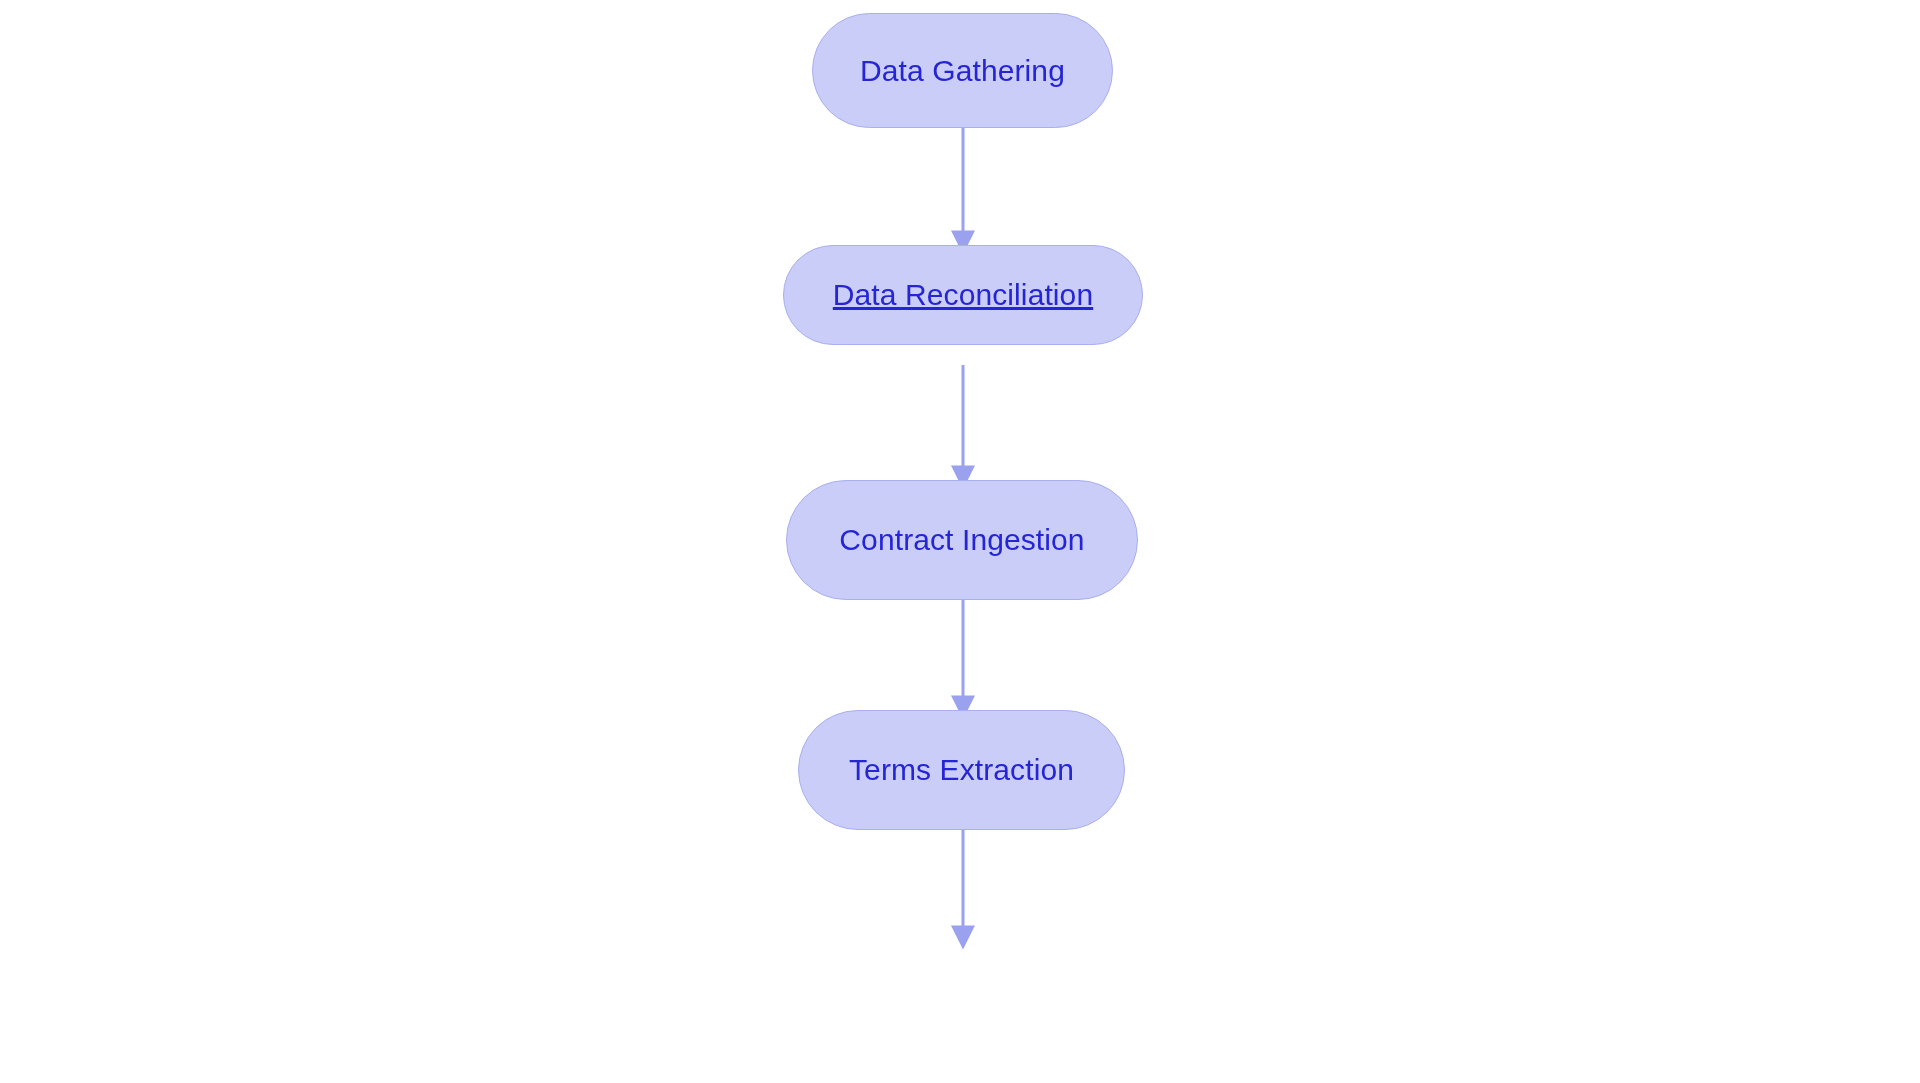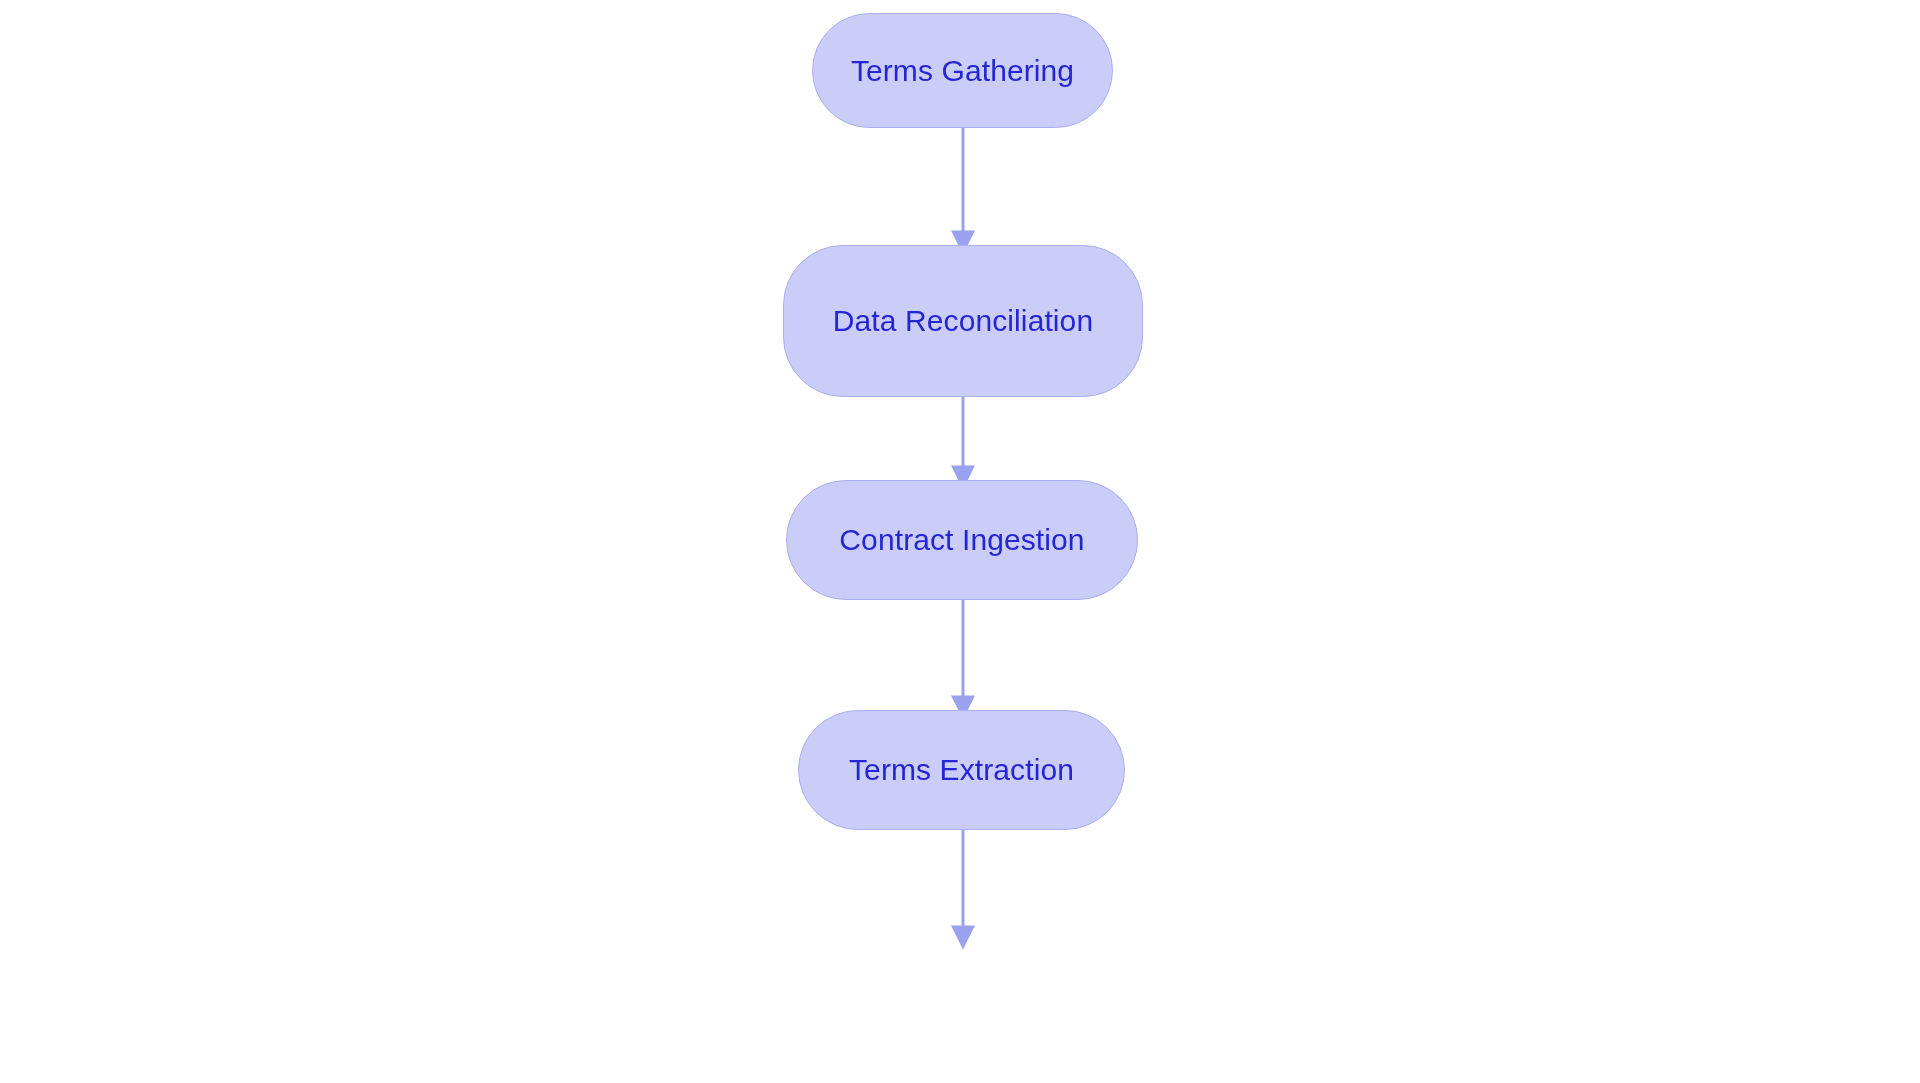--- a/index.html
+++ b/index.html
@@ -43,21 +43,21 @@
     white-space: nowrap;
     line-height: 1;
   }
   .node-label {
     color: #2525d5;
     font-size: 30px;
     font-family: "Liberation Sans", sans-serif;
   }
   
   #node-0 { left: 812px; top: 13px;  width: 301px; height: 115px; }
-  #node-1 { left: 783px; top: 245px; width: 360px; height: 152px; }
+  #node-1 { left: 783px; top: 245px; width: 360px; height: 100px; text-decoration: underline; }
   #node-2 { left: 786px; top: 480px; width: 352px; height: 120px; }
   #node-3 { left: 798px; top: 710px; width: 327px; height: 120px; }
   #node-4 { left: 705px; top: 940px; width: 517px; height: 120px; }
 </style>
 </head>
 <body>
 
 <div id="flowchart">
 
   <svg class="edge-layer" viewBox="0 0 1920 1083" width="1920" height="1083" xmlns="http://www.w3.org/2000/svg">
@@ -70,21 +70,21 @@
     <line x1="963" y1="128" x2="963" y2="234" stroke="#9aa2ef" stroke-width="3" marker-end="url(#arrowhead)"></line>
 
     <line x1="963" y1="365" x2="963" y2="469" stroke="#9aa2ef" stroke-width="3" marker-end="url(#arrowhead)"></line>
 
     <line x1="963" y1="600" x2="963" y2="699" stroke="#9aa2ef" stroke-width="3" marker-end="url(#arrowhead)"></line>
 
     <line x1="963" y1="830" x2="963" y2="929" stroke="#9aa2ef" stroke-width="3" marker-end="url(#arrowhead)"></line>
   </svg>
 
   <div class="node" id="node-0">
-    <span class="node-label">Terms Gathering</span>
+    <span class="node-label">Data Gathering</span>
   </div>
 
   <div class="node" id="node-1">
     <span class="node-label">Data Reconciliation</span>
   </div>
 
   <div class="node" id="node-3">
     <span class="node-label">Terms Extraction</span>
   </div>
 

